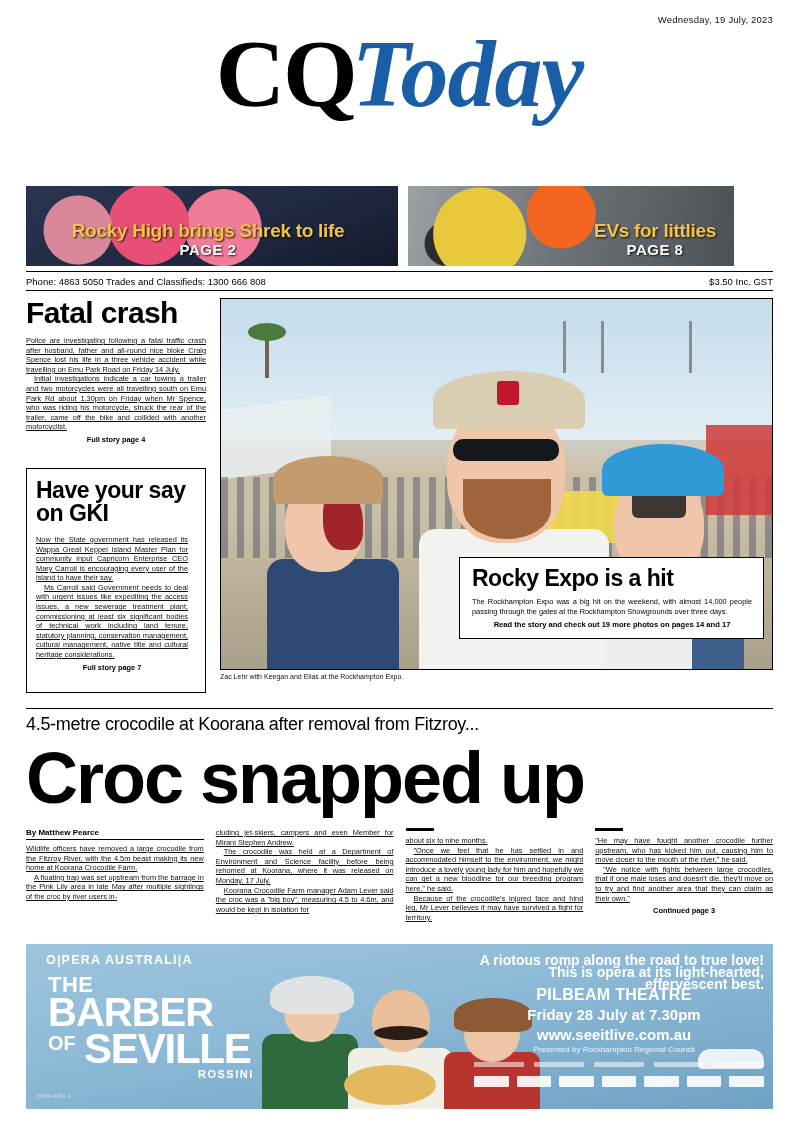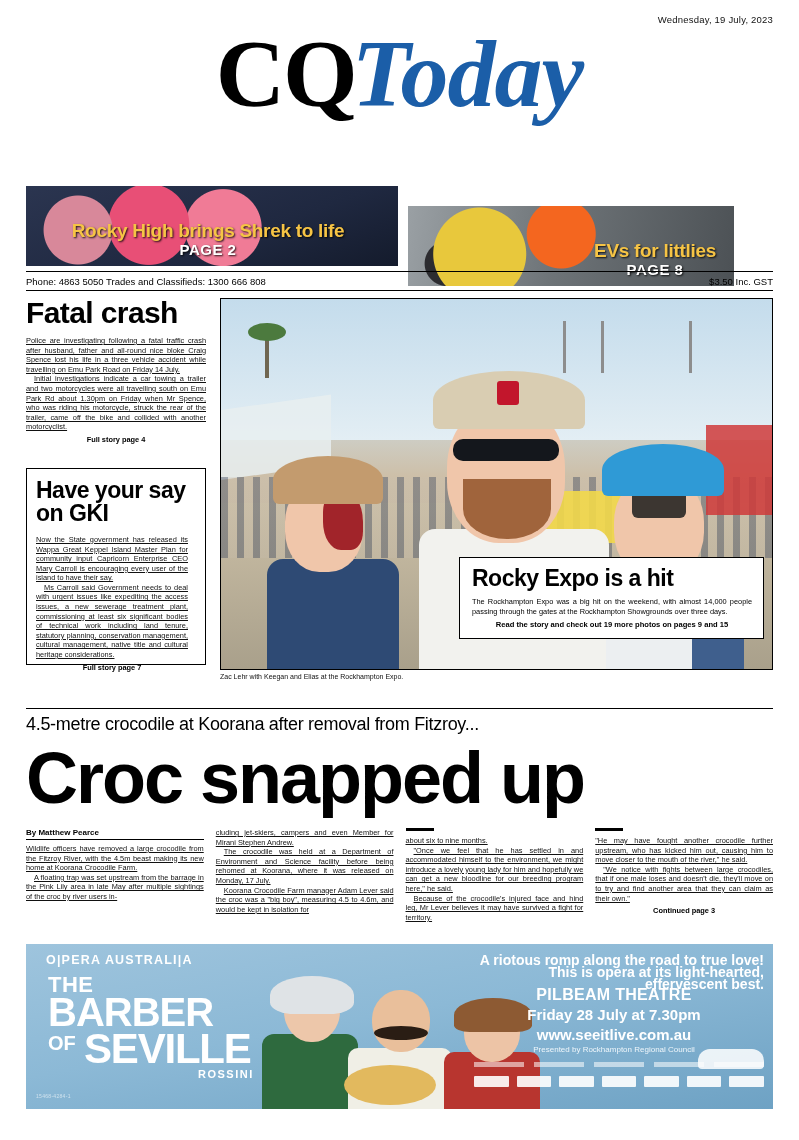--- a/index.html
+++ b/index.html
@@ -32,21 +32,21 @@
     font-family: "Liberation Serif", serif;
     font-size: 96px; font-weight: 700; font-style: italic;
     color: #1b5ea8; letter-spacing: -1px; margin-left: -4px;
   }
 
   
   .promos { position: absolute; top: 186px; left: 26px; width: 747px; height: 80px;
             display: flex; gap: 10px; }
   .promo { position: relative; height: 80px; overflow: hidden; }
   .promo-left  { width: 372px; }
-  .promo-right { width: 326px; margin-top: 20px; }
+  .promo-right { width: 326px; }
   .promo-text {
     position: absolute; right: 10px; bottom: 9px; text-align: center; width: 100%;
   }
   .promo-head {
     font-size: 19px; font-weight: 700; color: #f6c445;
     text-shadow: 1px 1px 2px rgba(0,0,0,.85);
     line-height: 1.05; letter-spacing: -.3px;
   }
   .promo-page {
     font-size: 15px; font-weight: 700; color: #fff;
@@ -95,21 +95,21 @@
   .body-txt {
     font-size:7.4px; line-height:9.6px; text-align:justify; color:#111;
     font-family:"Liberation Sans", sans-serif;
     text-decoration:underline;
   }
   .body-txt p { margin-bottom:0; text-indent: 0; }
   .body-txt p + p { text-indent: 8px; }
   .refline { font-size:7.4px; font-weight:700; text-align:center; margin-top:3px; }
 
   .gki-box {
-    position:absolute; left:0; top:170px; width:180px; height:197px;
+    position:absolute; left:0; top:170px; width:180px; height:225px;
     border:1.2px solid #000; padding:10px 17px 6px 9px;
   }
   .gki-head {
     font-size:23px; font-weight:700; line-height:1.02; letter-spacing:-.5px;
     margin-bottom:9px;
   }
 
   .photo-block { position:absolute; left:194px; top:0; width:553px; }
   .main-photo {
     position:relative; width:553px; height:372px; overflow:hidden;
@@ -356,21 +356,21 @@
           <div class="body"></div>
           <div class="sleeve"></div>
           <div class="head"></div>
           <div class="paint"></div>
           <div class="cap"></div>
         </div>
 
         <div class="expo-box">
           <div class="expo-head">Rocky Expo is a hit</div>
           <div class="expo-body">The Rockhampton Expo was a big hit on the weekend, with almost 14,000 people passing through the gates at the Rockhampton Showgrounds over three days.</div>
-          <div class="expo-read">Read the story and check out 19 more photos on pages 9 and 15</div>
+          <div class="expo-read">Read the story and check out 19 more photos on pages 14 and 17</div>
         </div>
       </div>
       <div class="photo-caption">Zac Lehr with Keegan and Elias at the Rockhampton Expo.</div>
     </div>
   </div>
 
   <div class="croc-rule"></div>
   <div class="croc-kicker">4.5-metre crocodile at Koorana after removal from Fitzroy...</div>
   <div class="croc-head">Croc snapped up</div>
 

